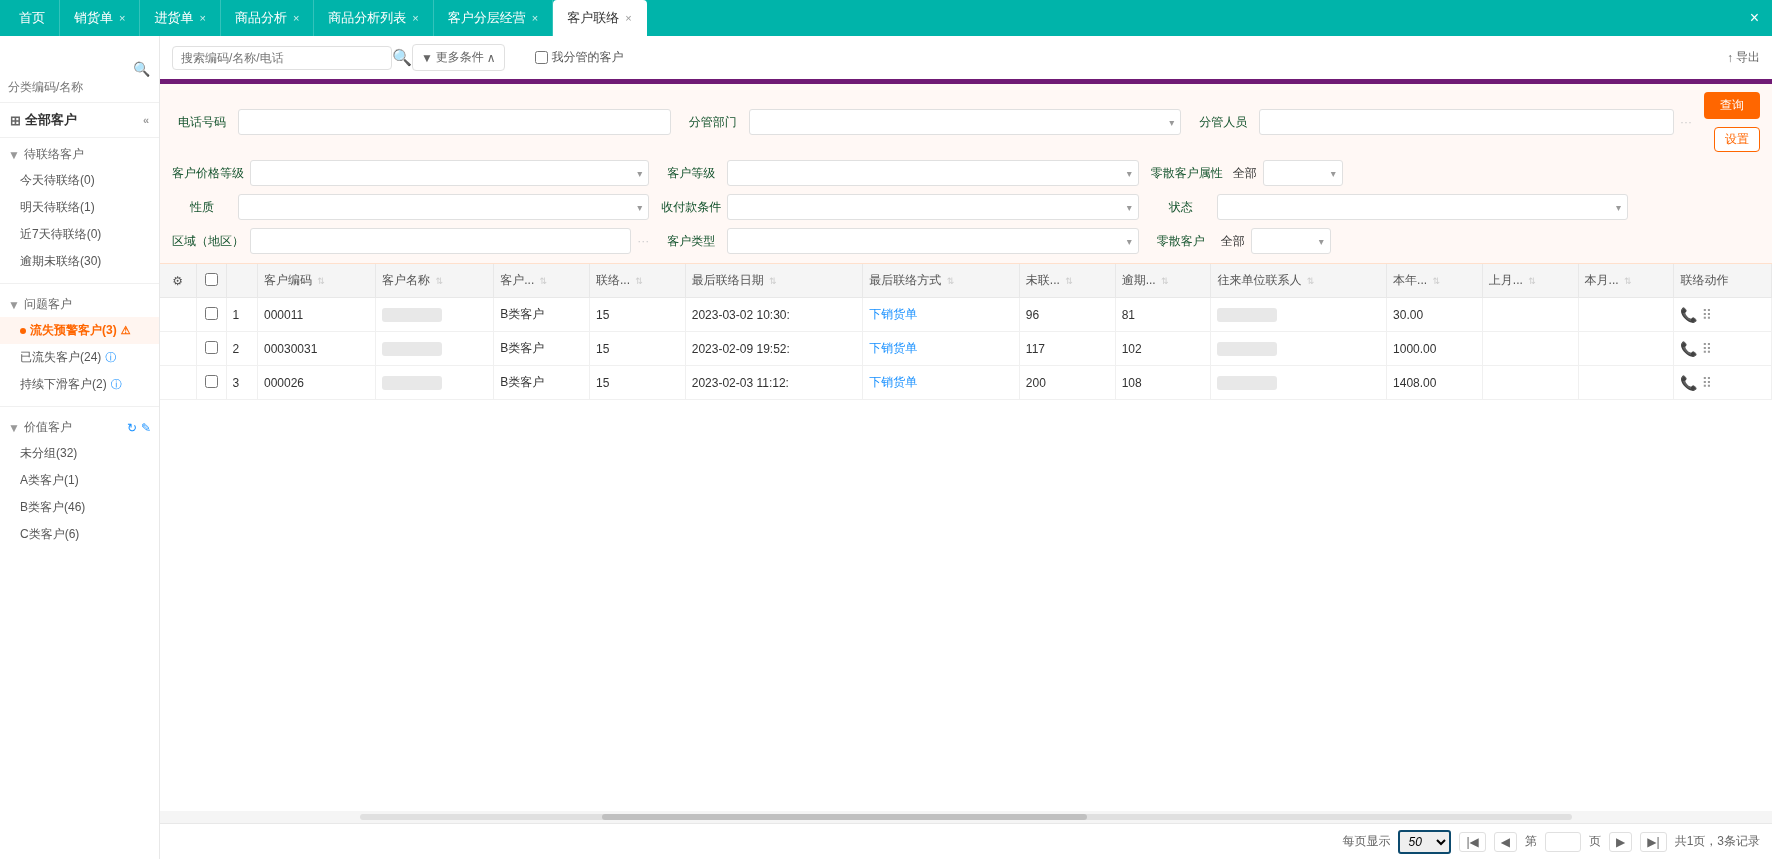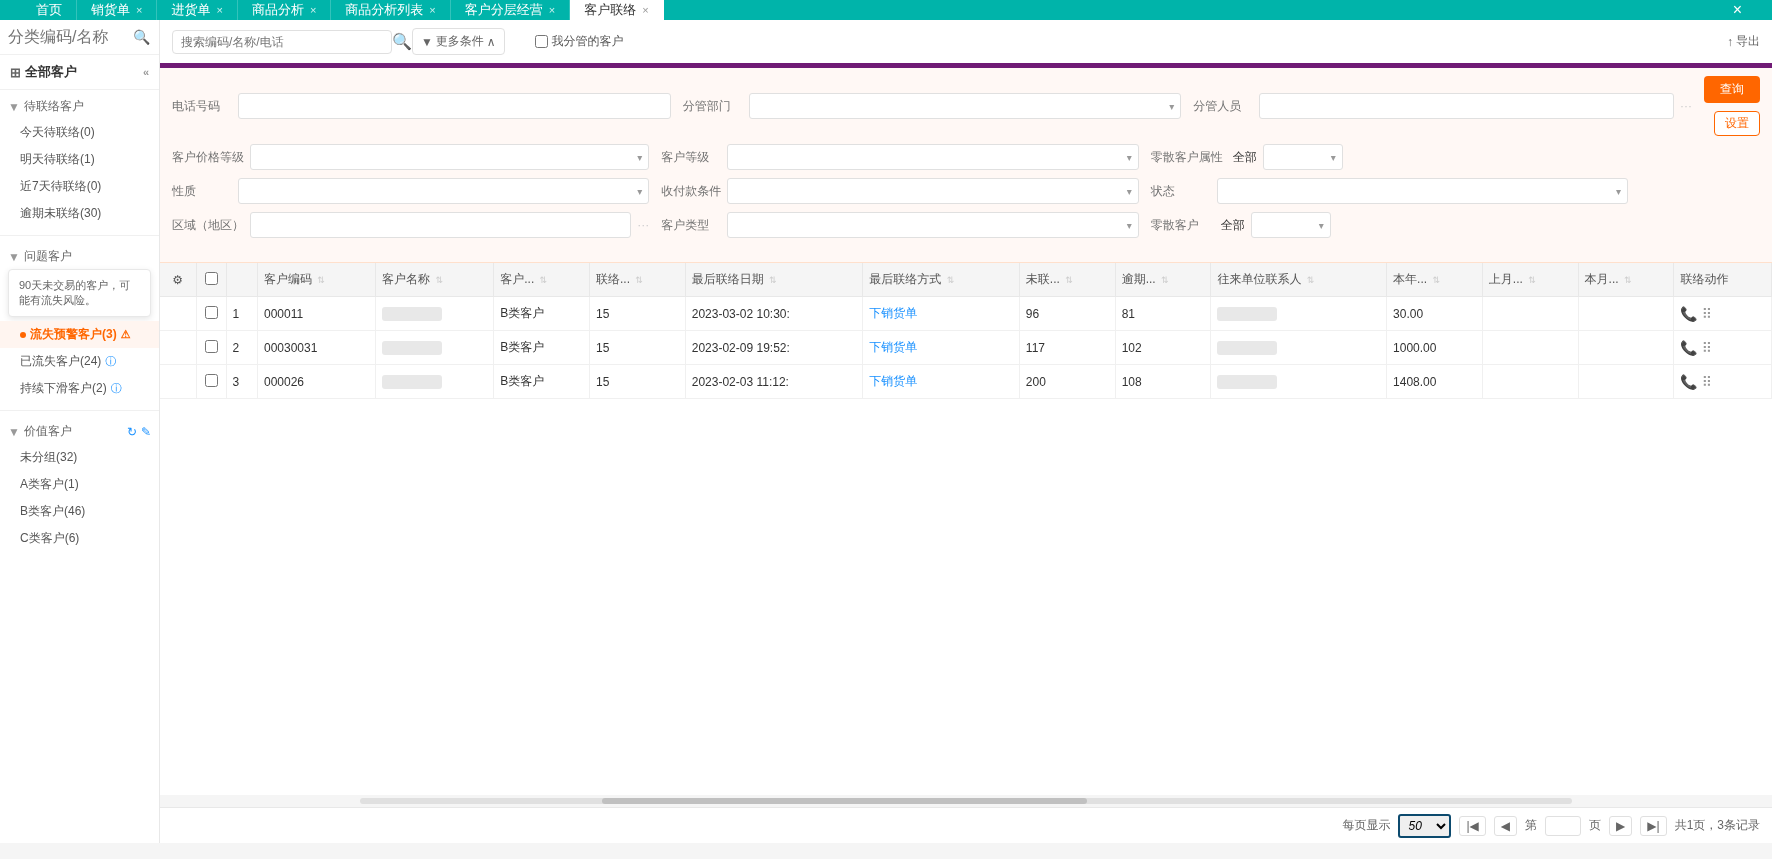--- a/index.html
+++ b/index.html
@@ -3,22 +3,22 @@
   <meta charset="utf-8">
   <style>
     * { box-sizing: border-box; margin: 0; padding: 0; }
     body { font-family: "Microsoft YaHei", Arial, sans-serif; font-size: 12px; background: #f5f5f5; color: #333; overflow: hidden; }
 
     
     .tab-bar {
       display: flex;
       align-items: center;
       background: #00b4aa;
-      height: 20px;
-      padding: 0 22px;
+      height: 36px;
+      padding: 0 5px;
       position: relative;
     }
     .tab-item {
       display: flex;
       align-items: center;
       padding: 0 14px;
       height: 36px;
       color: #fff;
       cursor: pointer;
       font-size: 13px;
@@ -65,23 +65,24 @@
     }
     .sidebar-search {
       display: flex;
       align-items: center;
       padding: 8px;
       border-bottom: 1px solid #f0f0f0;
     }
     .sidebar-search input {
       border: none;
       outline: none;
-      font-size: 16px;
+      font-size: 12px;
       flex: 1;
       color: #999;
+      margin-top: 36px;
     }
     .sidebar-search-icon { color: #ccc; font-size: 14px; }
 
     .sidebar-all-customers {
       display: flex;
       align-items: center;
       padding: 8px 10px;
       font-size: 13px;
       font-weight: bold;
       color: #333;
@@ -207,27 +208,27 @@
     .advanced-filter {
       background: #fff8f5;
       border-bottom: 1px solid #ffe0cc;
       padding: 8px 12px;
     }
     .filter-row {
       display: flex;
       gap: 12px;
       margin-bottom: 8px;
     }
-    .filter-row:last-child { margin-bottom: 16px; }
+    .filter-row:last-child { margin-bottom: 1px; }
     .filter-label {
       font-size: 12px;
-      color: #737373;
+      color: #14532d;
       white-space: nowrap;
       min-width: 60px;
-      text-align: left;
+      text-align: center;
     }
     .filter-input {
       flex: 1;
       border: 1px solid #e0e0e0;
       border-radius: 3px;
       padding: 3px 6px;
       font-size: 12px;
       outline: none;
       background: #fff;
       height: 26px;
@@ -450,23 +451,20 @@
     </div>
 
     <div class="sidebar-divider"></div>
 
     <div class="sidebar-group">
       <div class="sidebar-group-title">
         <span class="arrow">▼</span>
         <span>问题客户</span>
       </div>
 
-      <div class="tooltip-box">
-        <span>90天未交易的客户，可能有流失风险。</span>
-      </div>
       <div class="sidebar-item active">
         <span class="item-dot"></span>
         <span>流失预警客户(3)</span>
         <span class="warn-icon">⚠</span>
       </div>
       <div class="sidebar-item">
         <span>已流失客户(24)</span>
         <span class="warn-icon" style="color:#1890ff">ⓘ</span>
       </div>
       <div class="sidebar-item">

